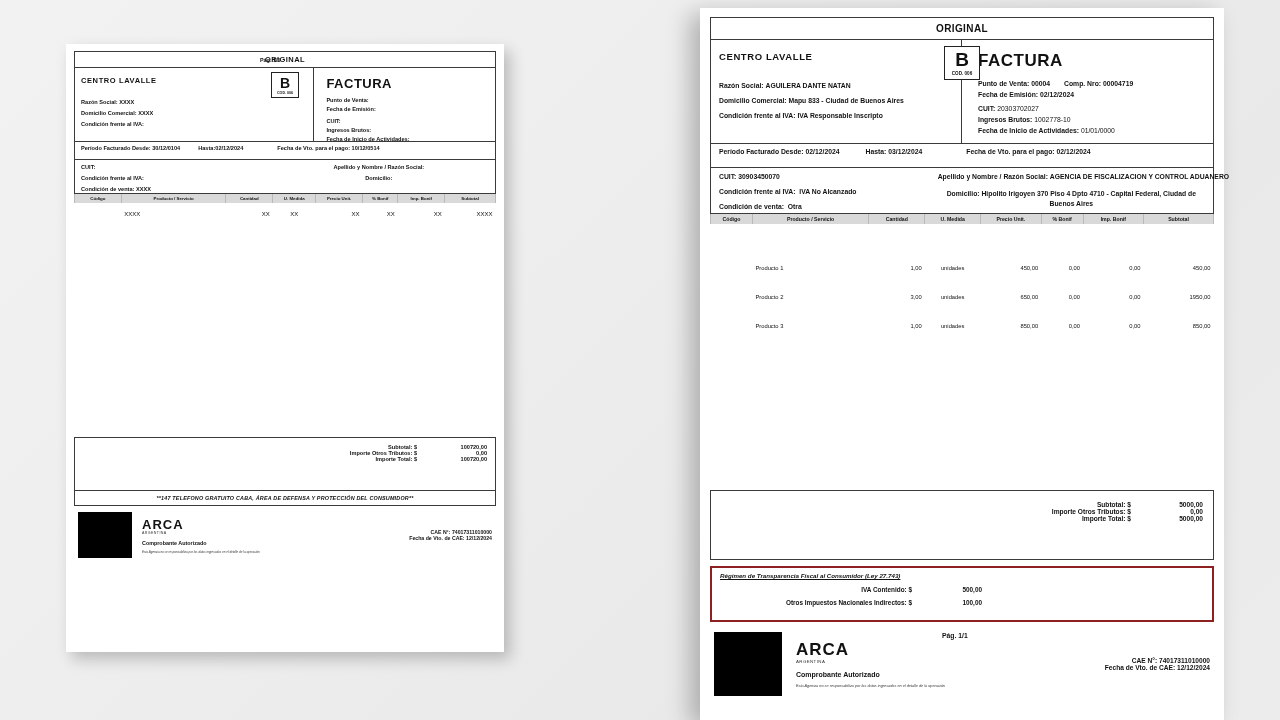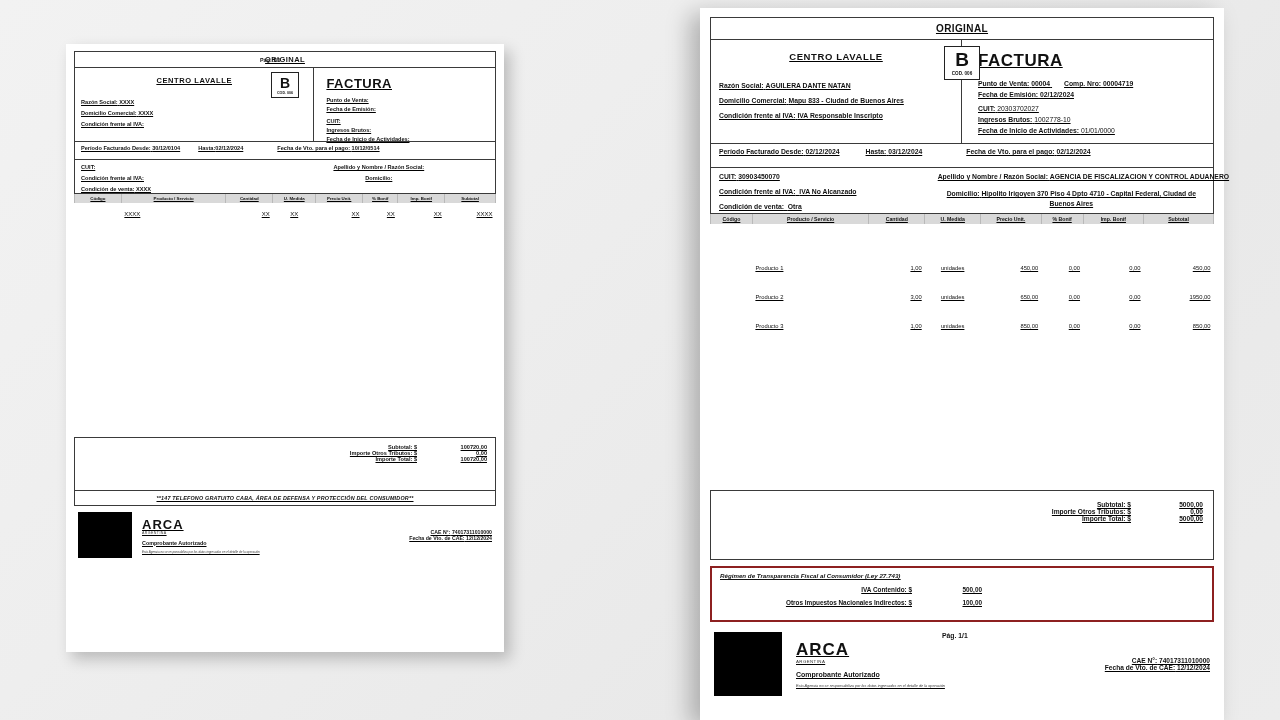--- a/index.html
+++ b/index.html
@@ -11,21 +11,20 @@
   body {
     background: linear-gradient(135deg, #f2f2f2 0%, #eeeeee 35%, #e9e9e9 70%, #ececec 100%);
     position: relative;
   }
 
   
   .sheet {
     position: absolute;
     background: #ffffff;
     box-sizing: border-box;
-    text-decoration: underline;
   }
   #sheet-back {
     left: 66px; top: 44px;
     width: 438px; height: 608px;
     padding: 7px 8px;
     box-shadow: 6px 7px 14px rgba(0,0,0,0.22);
     filter: blur(0.35px);
   }
   #sheet-front {
     left: 700px; top: 8px;
@@ -43,21 +42,20 @@
   
   .original-bar {
     text-align: center;
     font-weight: bold;
     letter-spacing: .4px;
   }
   .hdr { display: flex; position: relative; }
   .hdr-left, .hdr-right { box-sizing: border-box; }
   .hdr-left { border-right: 1px solid #3a3a3a; }
   .company-name {
-    text-align: center;
     font-weight: bold;
     letter-spacing: .6px;
   }
   .letter-badge {
     position: absolute;
     border: 1px solid #222;
     background: #fff;
     text-align: center;
     box-sizing: border-box;
     line-height: 1;

